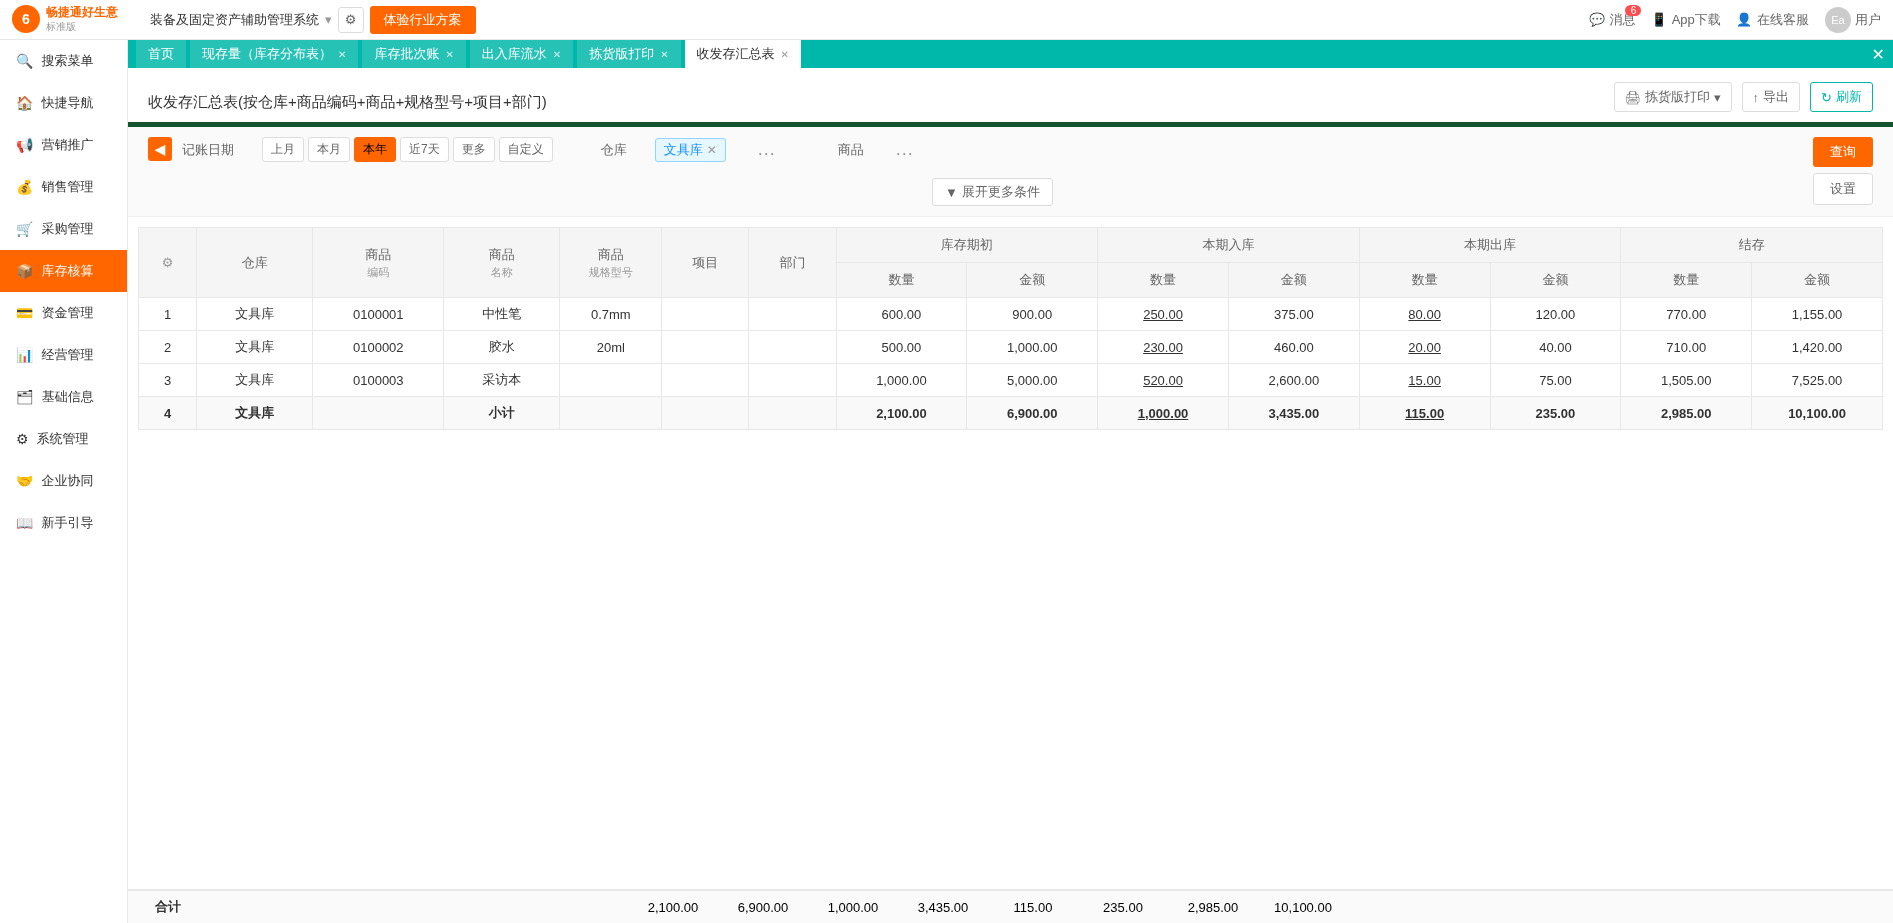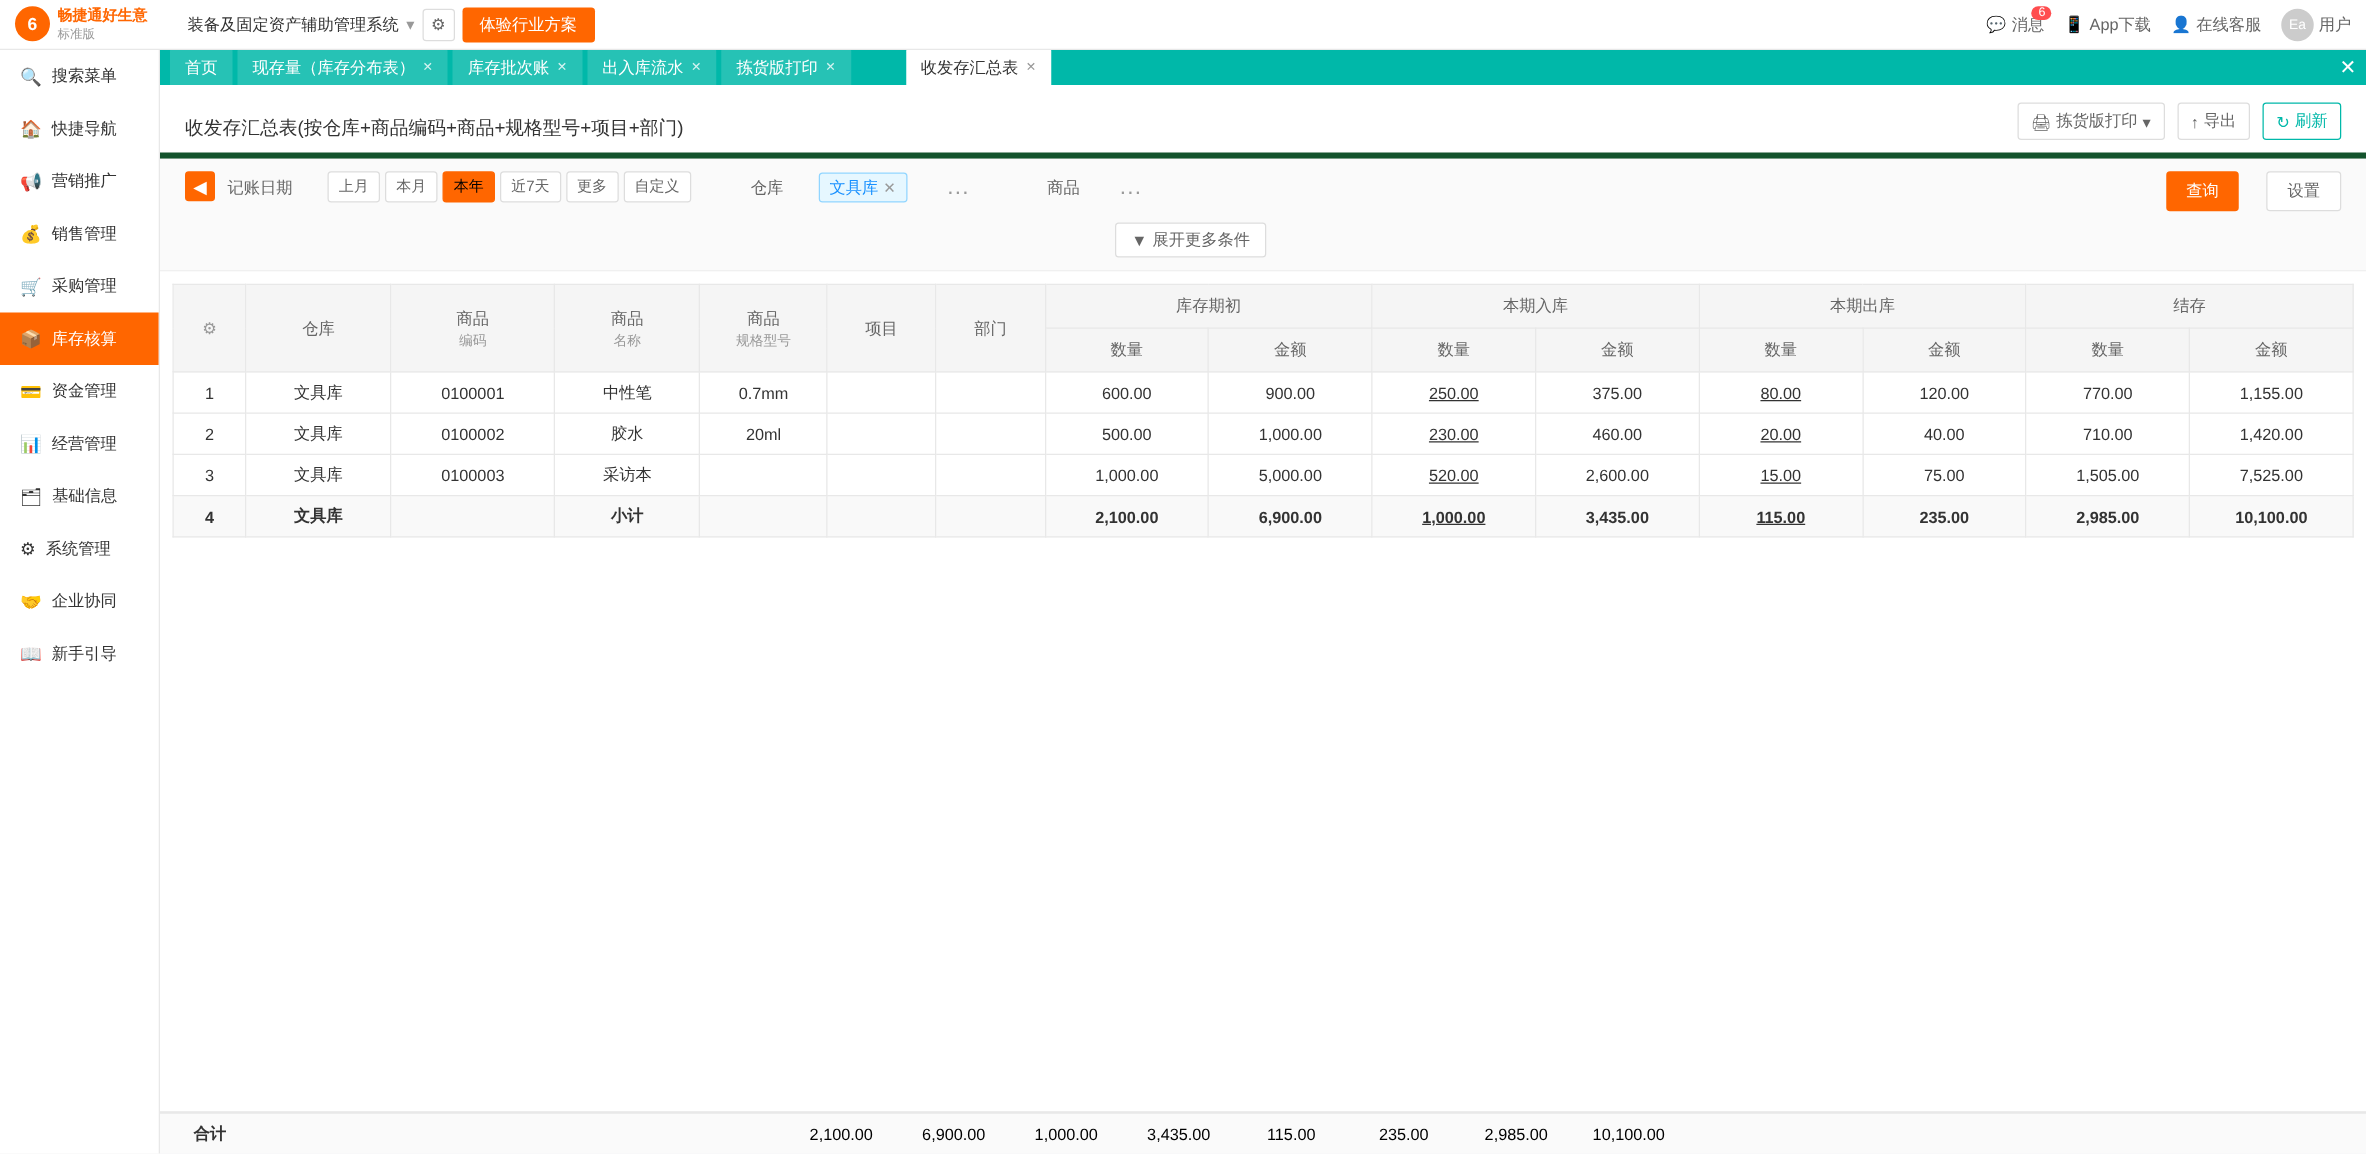--- a/index.html
+++ b/index.html
@@ -28,42 +28,42 @@
     .sidebar-item { display: flex; align-items: center; gap: 8px; padding: 12px 16px; cursor: pointer; color: #333; font-size: 13px; }
     .sidebar-item.active { background: #ff6600; color: #fff; }
     .sidebar-item .s-icon { font-size: 14px; }
 
     
     .content-area { flex: 1; display: flex; flex-direction: column; overflow: hidden; background: #f0f2f5; }
 
     
     .tab-bar { height: 28px; background: #00b8a9; display: flex; align-items: center; padding: 0 8px; gap: 4px; flex-shrink: 0; }
     .tab-item { display: flex; align-items: center; gap: 6px; padding: 6px 12px; background: rgba(255,255,255,0.15); color: #fff; border-radius: 3px 3px 0 0; cursor: pointer; font-size: 13px; height: 32px; }
-    .tab-item.active { background: #fff; color: #333; margin-left: 40px; }
+    .tab-item.active { background: #fff; color: #333; }
     .tab-item .tab-close { font-size: 10px; color: rgba(255,255,255,0.8); cursor: pointer; }
     .tab-item.active .tab-close { color: #999; }
     .tab-bar-close { margin-left: auto; color: #fff; font-size: 16px; cursor: pointer; }
 
     
     .page-content { flex: 1; background: #fff; margin: 0; overflow-y: auto; display: flex; flex-direction: column; }
 
     
     .page-header { padding: 14px 20px 10px; border-bottom: 5px solid #14532d; display: flex; align-items: flex-end; justify-content: space-between; }
     .page-title { font-size: 15px; color: #333; font-weight: 500; }
     .page-actions { display: flex; align-items: center; gap: 10px; }
     .action-btn { display: flex; align-items: center; gap: 4px; padding: 5px 10px; border: 1px solid #ddd; border-radius: 3px; background: #fff; cursor: pointer; color: #666; font-size: 12px; }
     .refresh-btn { color: #00b8a9; border-color: #00b8a9; }
     .date-btn { padding: 3px 8px; border: 1px solid #ddd; border-radius: 3px; background: #fff; cursor: pointer; font-size: 12px; color: #666; }
     .date-btn.active { background: #ff6600; color: #000000; border-color: #ff6600; }
     .filter-tag { display: flex; align-items: center; gap: 4px; background: #e6f7ff; border: 1px solid #91d5ff; border-radius: 3px; padding: 2px 8px; font-size: 12px; color: #1890ff; }
     .filter-tag-close { cursor: pointer; color: #999; font-size: 12px; }
     .expand-btn { display: flex; align-items: center; gap: 4px; padding: 4px 12px; border: 1px solid #ddd; border-radius: 3px; background: #fff; cursor: pointer; color: #666; font-size: 12px; margin: 8px auto 0; }
     .query-btn { background: #ff6600; color: #fff; border: none; border-radius: 3px; padding: 6px 16px; cursor: pointer; font-size: 13px; }
     .set-btn { background: #fff; color: #666; border: 1px solid #ddd; border-radius: 3px; padding: 6px 16px; cursor: pointer; font-size: 13px; }
-    .right-btns { display: flex; flex-direction: row; gap: 22px; }
+    .right-btns { display: flex; flex-direction: column; gap: 6px; }
 
     
     .table-wrap { flex: 1; overflow-y: auto; padding: 10px 10px 0; }
     table { width: 100%; border-collapse: collapse; font-size: 13px; }
     th { background: #f5f5f5; color: #666; font-weight: normal; padding: 8px 10px; text-align: center; border: 1px solid #e8e8e8; white-space: nowrap; }
     td { padding: 7px 10px; text-align: center; border: 1px solid #e8e8e8; color: #333; }
     .row-subtotal td { font-weight: bold; background: #f9f9f9; }
     .link-underline { text-decoration: underline; color: #333; cursor: pointer; }
     .th-group { text-align: center; }
     .settings-icon { color: #999; cursor: pointer; }

